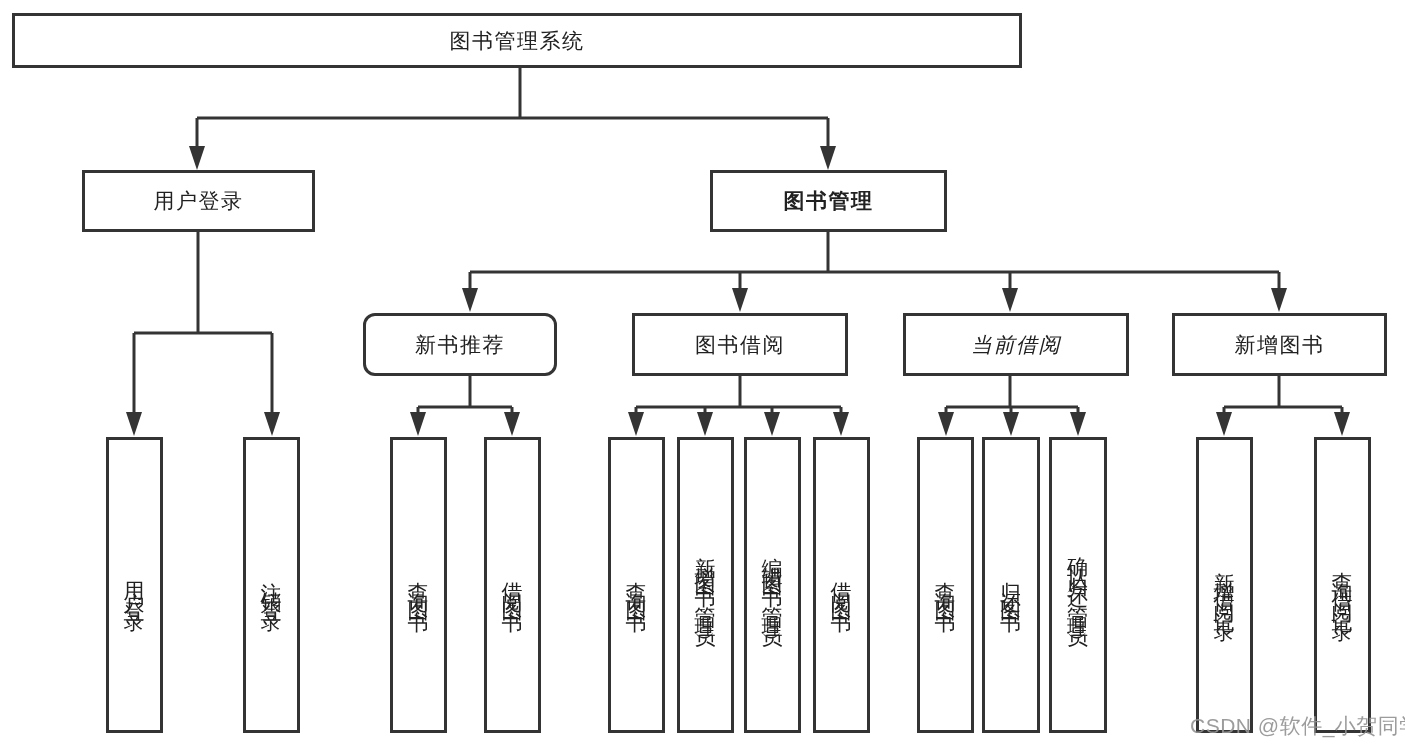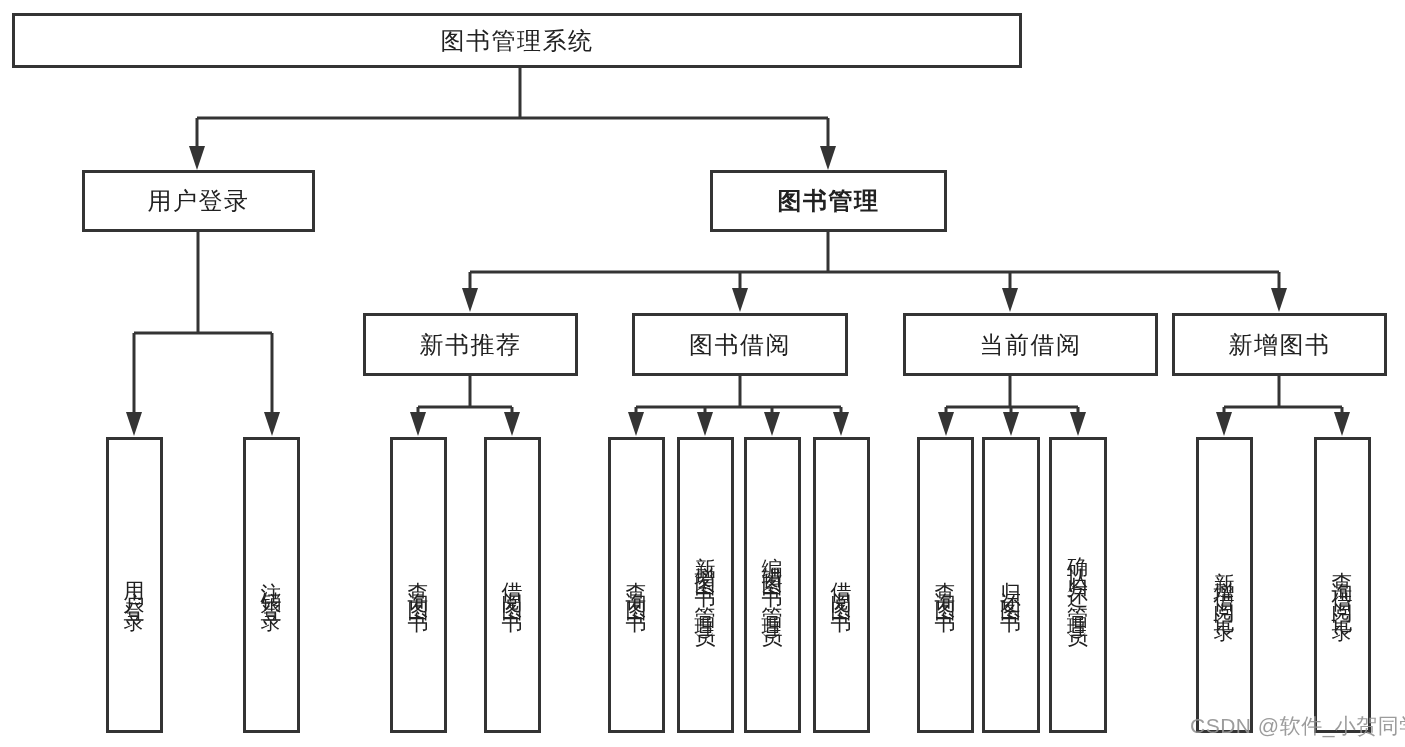--- a/index.html
+++ b/index.html
@@ -22,21 +22,21 @@
     background: #ffffff;
     border: 3px solid #343434;
     box-sizing: border-box;
     display: flex;
     align-items: center;
     justify-content: center;
     color: #212121;
     z-index: 2;
   }
   .h-label {
-    font-size: 24px;
+    font-size: 21px;
     letter-spacing: 1.5px;
     white-space: nowrap;
   }
   .leaf .v-label {
     writing-mode: vertical-rl;
     text-orientation: mixed;
     font-size: 21px;
     line-height: 1;
     letter-spacing: 10px;
     white-space: nowrap;
@@ -127,27 +127,27 @@
     <span class="h-label">图书管理系统</span>
   </div>
 
   <div class="node" style="left:82px; top:170px; width:233px; height:62px;">
     <span class="h-label">用户登录</span>
   </div>
   <div class="node" style="left:710px; top:170px; width:237px; height:62px;font-weight:bold;">
     <span class="h-label">图书管理</span>
   </div>
 
-  <div class="node" style="left:363px; top:313px; width:215px; height:63px;">
+  <div class="node" style="left:363px; top:313px; width:194px; height:63px;border-radius:12px;">
     <span class="h-label">新书推荐</span>
   </div>
   <div class="node" style="left:632px; top:313px; width:216px; height:63px;text-align:right;">
     <span class="h-label">图书借阅</span>
   </div>
-  <div class="node" style="left:903px; top:313px; width:255px; height:63px;">
+  <div class="node" style="left:903px; top:313px; width:226px; height:63px;font-style:italic;">
     <span class="h-label">当前借阅</span>
   </div>
   <div class="node" style="left:1172px; top:313px; width:215px; height:63px;">
     <span class="h-label">新增图书</span>
   </div>
 
   <div class="node leaf" style="left:106px; top:437px; width:57px; height:296px;">
     <span class="v-label">用户登录</span>
   </div>
   <div class="node leaf" style="left:243px; top:437px; width:57px; height:296px;">

